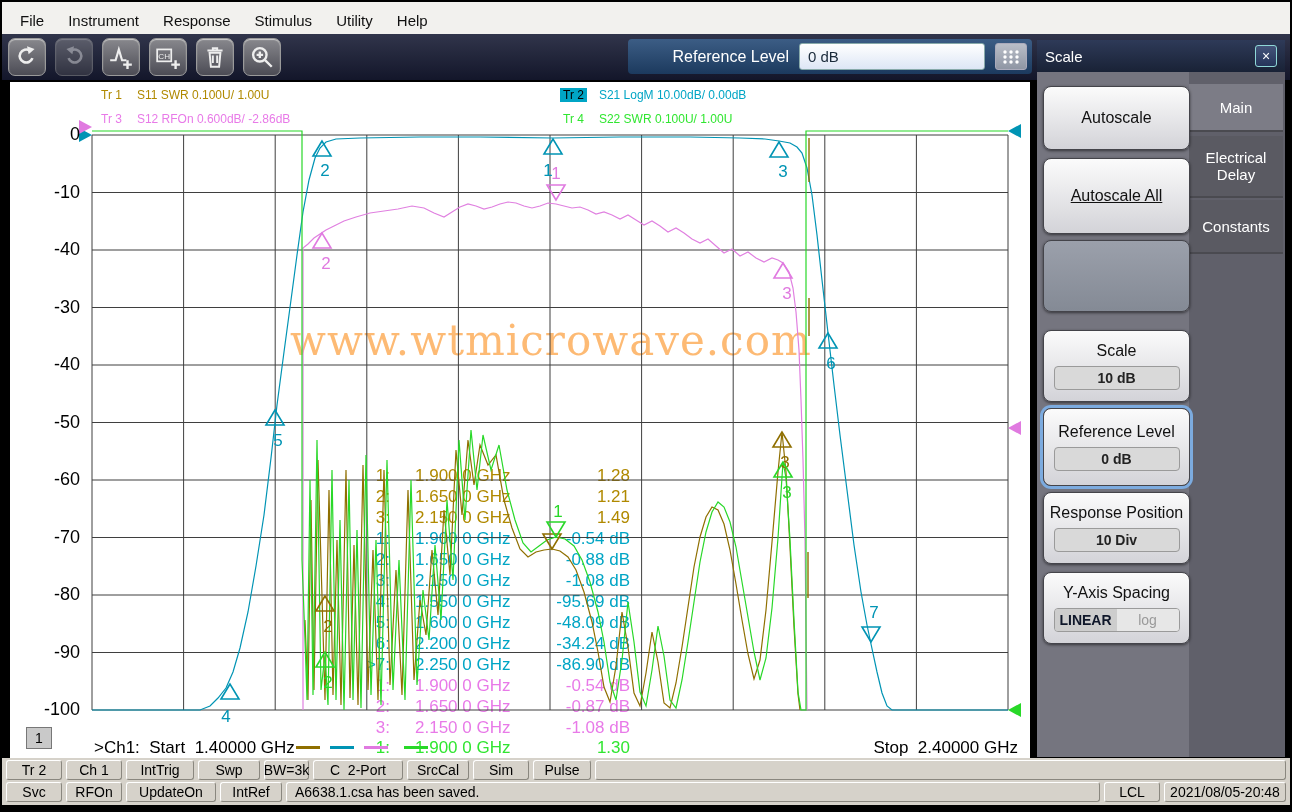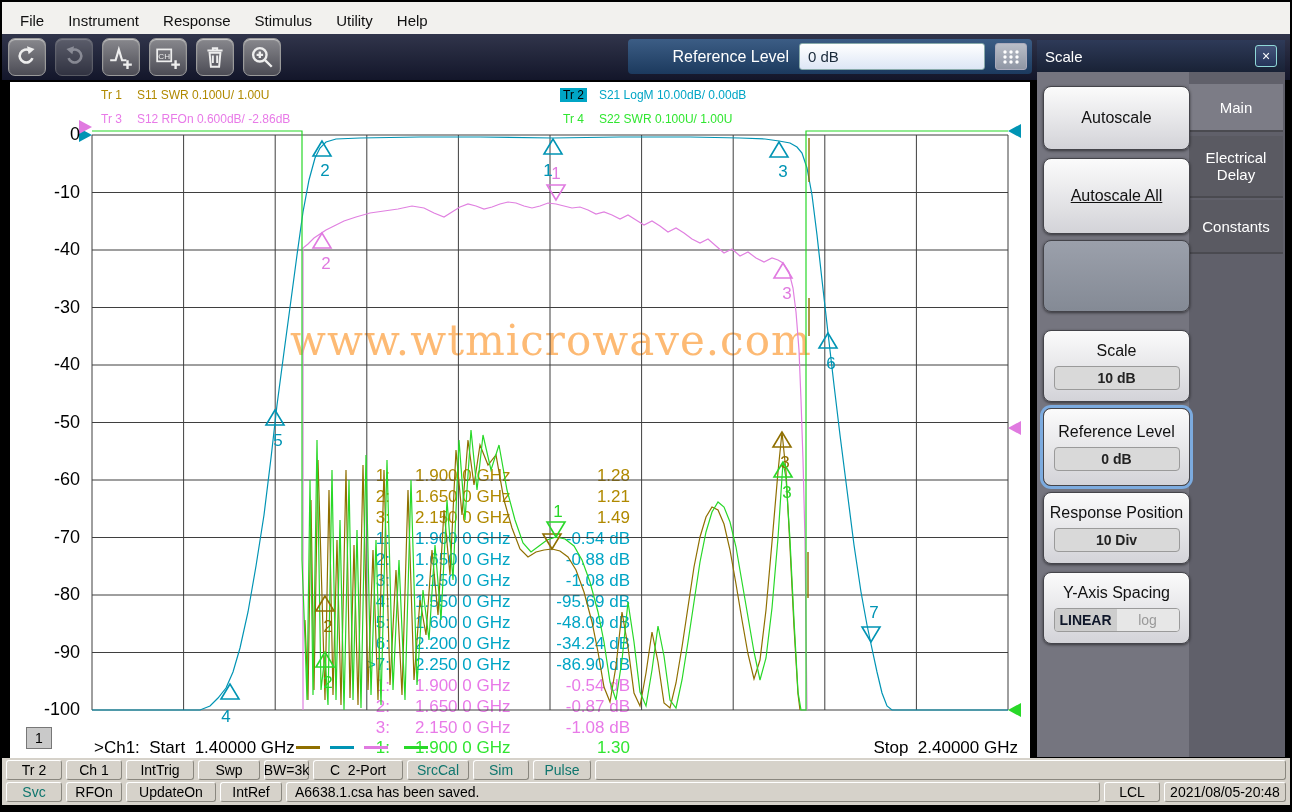--- a/index.html
+++ b/index.html
@@ -44,21 +44,21 @@
   .sp-val{width:124px;height:22px;background:#d9d9d9;border:1px solid #9a9a9a;border-radius:4px;font-size:14px;font-weight:bold;line-height:22px;color:#222;}
   .sp-val.toggle{display:flex;padding:0;overflow:hidden;}
   .sp-val .t-on{flex:1;background:#cdcdcd;color:#0f172a;}
   .sp-val .t-off{flex:1;background:#e7e7e7;color:#9a9a9a;font-weight:normal;}
   .sp-tab{position:absolute;left:152px;width:94px;background:#5a5a62;color:#fff;font-size:15px;display:flex;align-items:center;justify-content:center;text-align:center;box-sizing:border-box;border-bottom:2px solid #4a4a50;z-index:1;}
   .sp-tab.active{background:#7c7c86;}
   
   .status{position:absolute;left:2px;top:758px;width:1288px;height:47px;background:#d6d2ca;z-index:6;box-sizing:border-box;padding:2px 4px;display:flex;flex-direction:column;gap:2px;}
   .srow{display:flex;gap:4px;height:20px;}
   .sbtn{height:20px;box-sizing:border-box;border:1px solid #8a877f;border-top-color:#fff;border-left-color:#fff;border-radius:3px;background:#d6d2ca;font-size:14px;color:#000;display:flex;align-items:center;justify-content:center;white-space:pre;}
-  .sbtn.disabled{color:#0f766e;}
+  .sbtn.disabled{color:#000000;}
   .sbtn.msg{justify-content:flex-start;padding-left:8px;flex:1;}
   .sbtn.filler{flex:1;}
 </style>
 </head>
 <body>
 
 <div class="window">
 
   <div class="menubar" id="menubar">
       <div class="menu-item">File</div>

